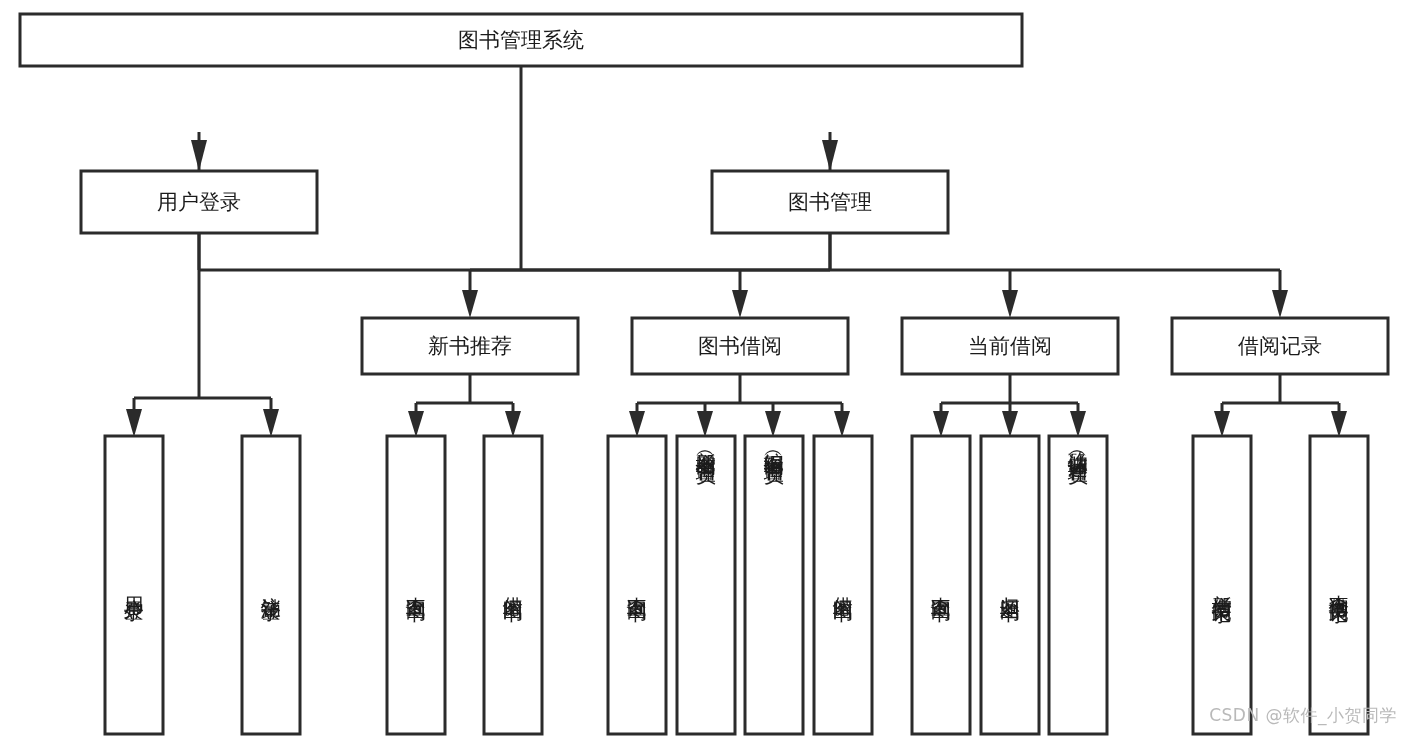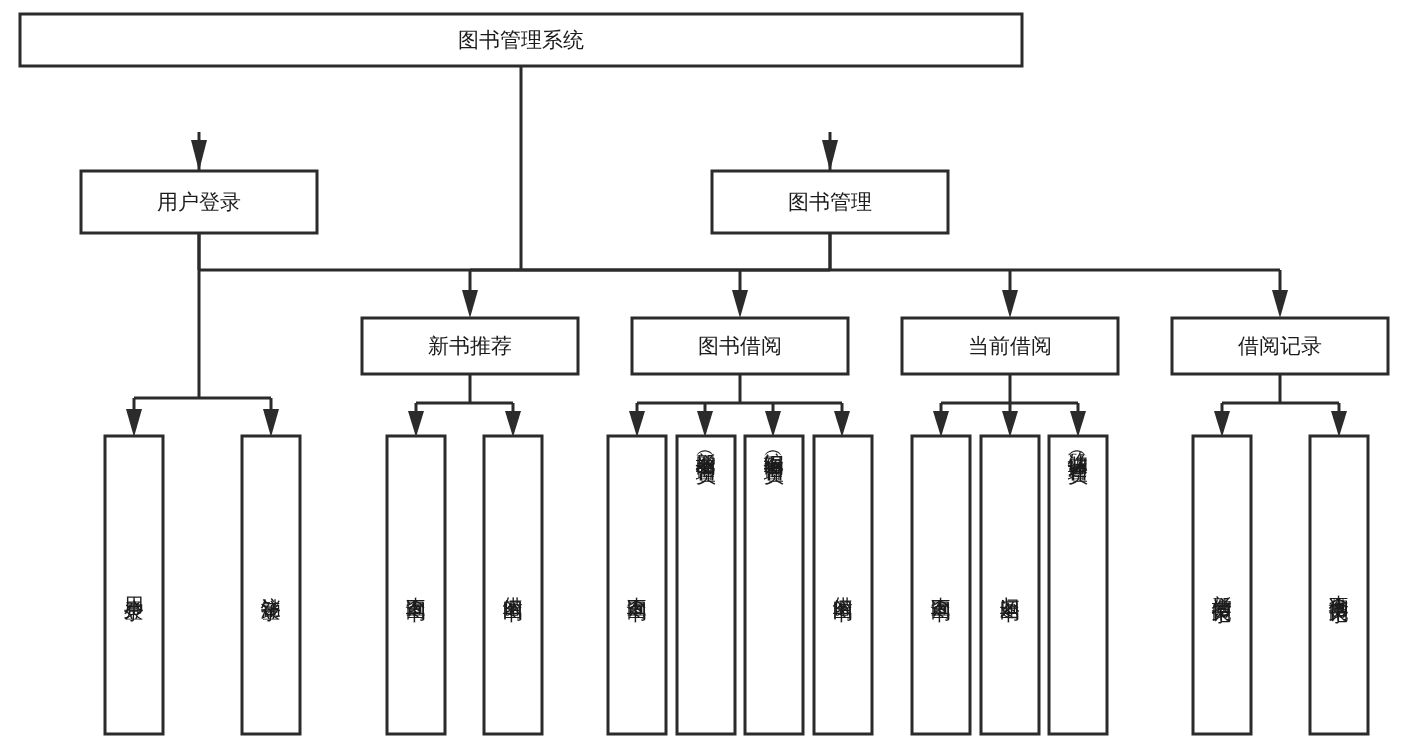--- a/index.html
+++ b/index.html
@@ -248,14 +248,15 @@
     <span class="leaf-label">确认归还（管理员）</span>
   </div>
 
   <div class="leaf-label-wrap" style="left:1193px; top:436px; width:58px; height:298px;">
     <span class="leaf-label">新增借阅记录</span>
   </div>
   <div class="leaf-label-wrap" style="left:1310px; top:436px; width:58px; height:298px;">
     <span class="leaf-label">查询借阅记录</span>
   </div>
 
+  <div class="watermark">CSDN @软件_小贺同学</div>
 
 </div>
 
 </body></html>

